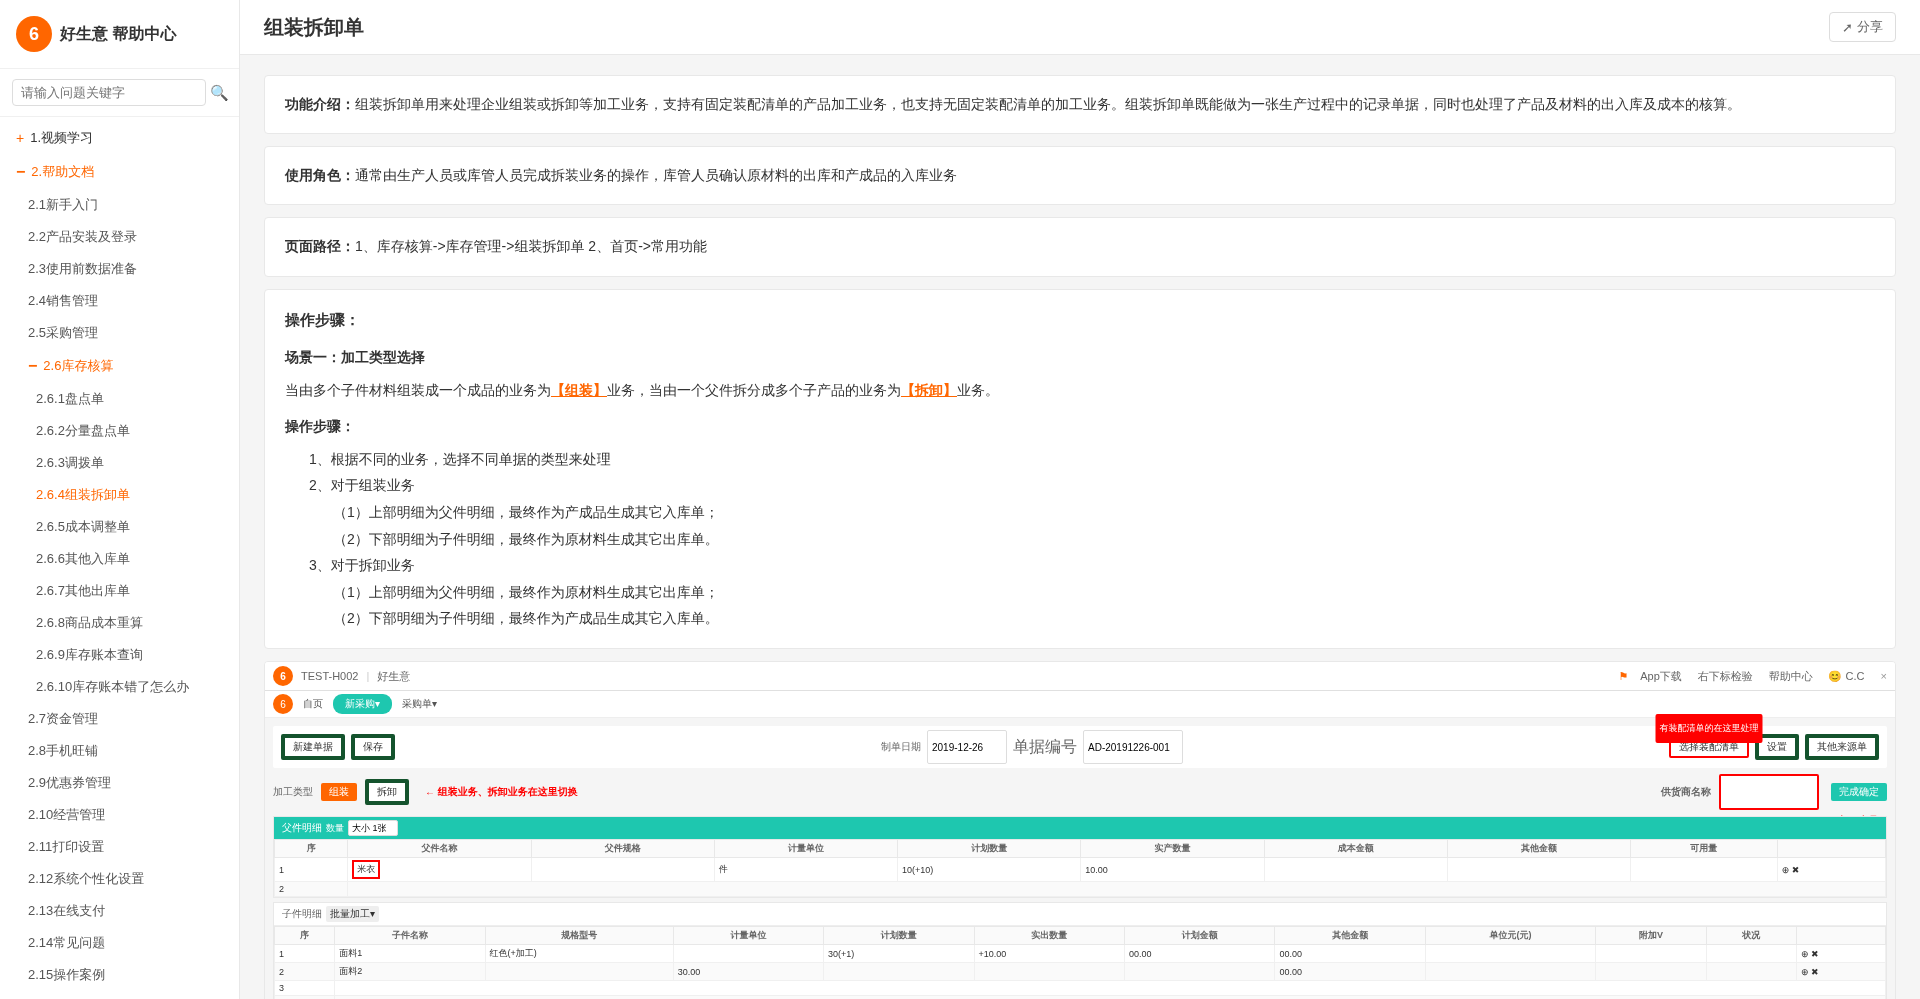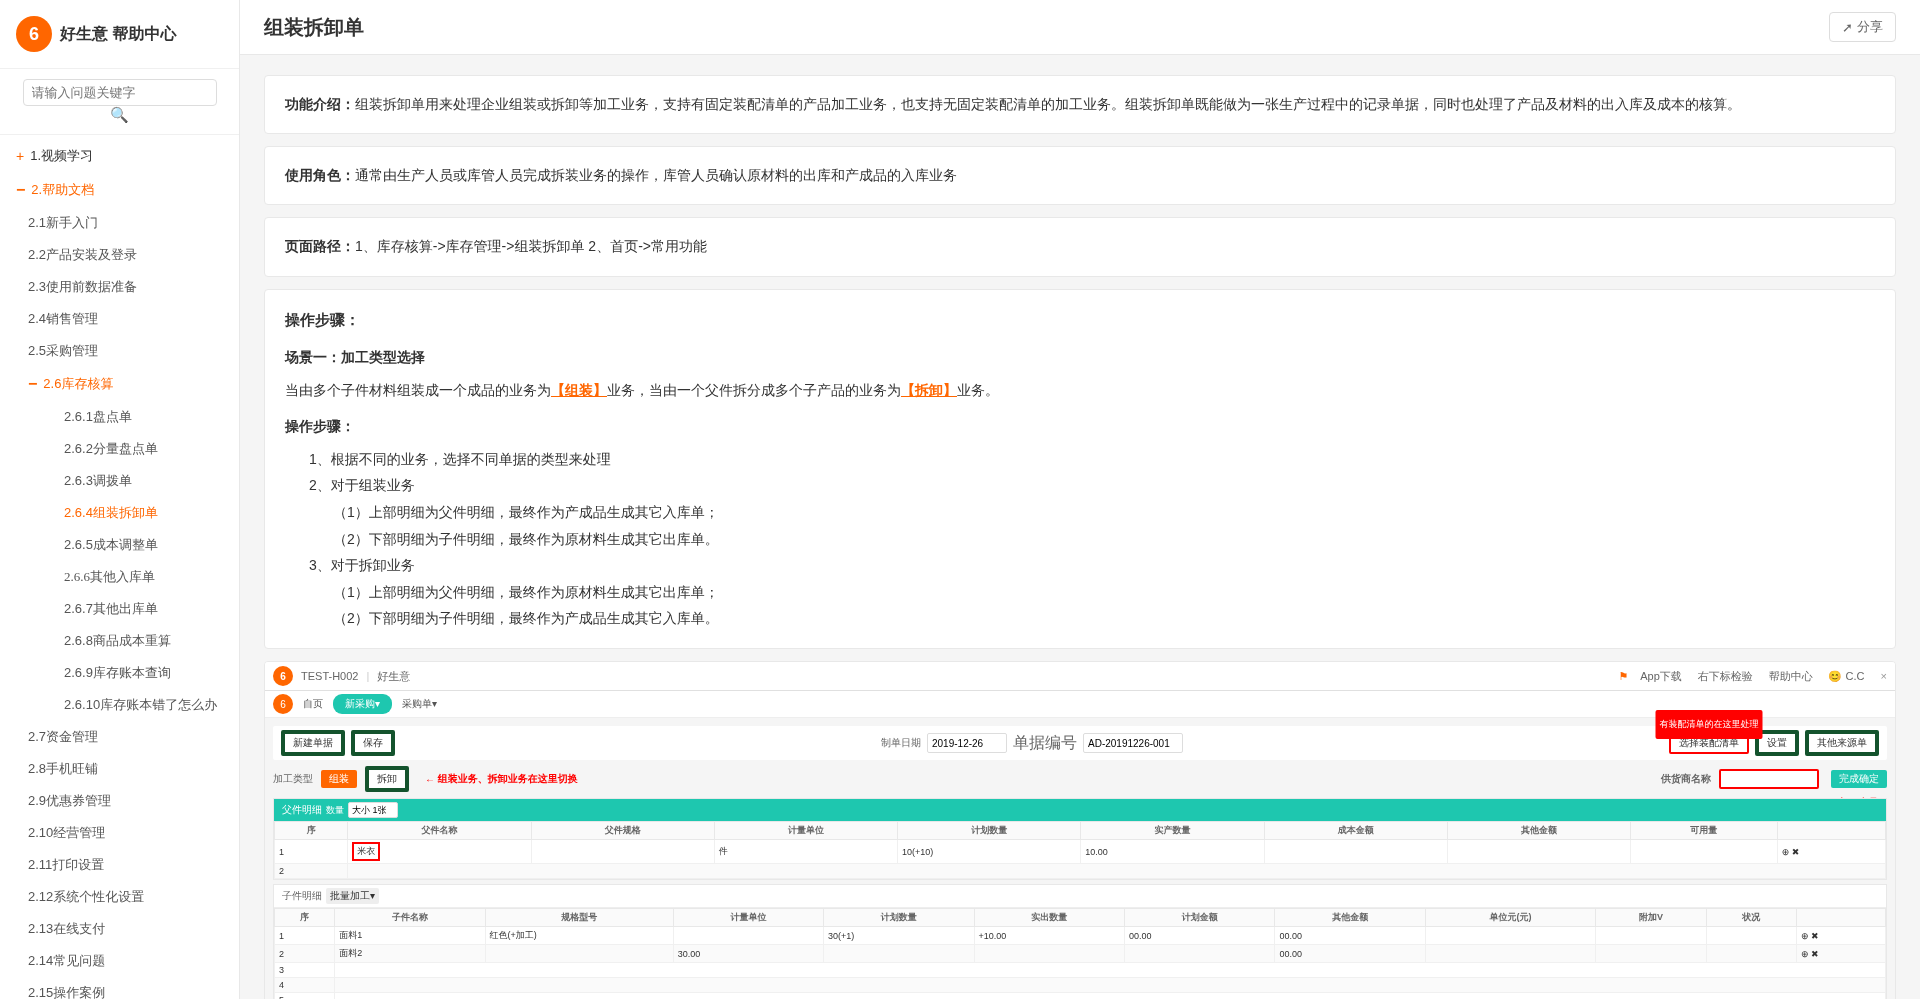--- a/index.html
+++ b/index.html
@@ -42,21 +42,20 @@
       font-size: 16px;
       font-weight: bold;
       color: #333;
     }
 
     #search-box {
       padding: 10px 12px;
       border-bottom: 1px solid #f0f0f0;
       display: flex;
       align-items: center;
-      flex-direction: column;
     }
 
     #search-input {
       flex: 1;
       border: 1px solid #ddd;
       border-radius: 4px;
       padding: 5px 8px;
       font-size: 13px;
       outline: none;
       color: #999;
@@ -264,21 +263,21 @@
     }
 
     .mock-btn-primary { background: #1EC7AF; color: #fff; border: none; }
     .mock-btn-orange { background: #f60; color: #fff; border: none; }
     .mock-btn-default { background: #fff; color: #333; border: 4px solid #14532d; }
 
     .mock-input {
       height: 20px;
       border: 1px solid #ddd;
       border-radius: 2px;
-      padding: 2px 4px;
+      padding: 16px 4px;
       font-size: 10px;
       background: #fff;
     }
 
     .mock-input.highlight-red { border: 2px solid red; }
 
     .mock-table {
       width: 100%;
       border-collapse: collapse;
       font-size: 9px;
@@ -350,37 +349,37 @@
       </div>
       <div class="nav-sub-item">
         <span>2.5采购管理</span>
       </div>
 
       <div class="nav-item-top active-section" style="padding-left:28px; font-size:13px; color:#f60;">
         <span class="minus-icon" style="color:#f60; margin-right:6px;">−</span>
         <span>2.6库存核算</span>
       </div>
 
-      <div class="nav-sub-items" style="padding-left:28px;">
+      <div class="nav-sub-items" style="padding-left:0;">
         <div class="nav-sub-item" style="padding-left:36px;">
           <span>2.6.1盘点单</span>
         </div>
         <div class="nav-sub-item" style="padding-left:36px;">
           <span>2.6.2分量盘点单</span>
         </div>
         <div class="nav-sub-item" style="padding-left:36px;">
           <span>2.6.3调拨单</span>
         </div>
         <div class="nav-sub-item active" style="padding-left:36px; color:#f60;align-items:center;">
           <span>2.6.4组装拆卸单</span>
         </div>
         <div class="nav-sub-item" style="padding-left:36px;">
           <span>2.6.5成本调整单</span>
         </div>
-        <div class="nav-sub-item" style="padding-left:36px;font-family:Liberation Serif, serif;">
+        <div class="nav-sub-item" style="padding-left:36px;">
           <span>2.6.6其他入库单</span>
         </div>
         <div class="nav-sub-item" style="padding-left:36px;">
           <span>2.6.7其他出库单</span>
         </div>
         <div class="nav-sub-item" style="padding-left:36px;">
           <span>2.6.8商品成本重算</span>
         </div>
         <div class="nav-sub-item" style="padding-left:36px;">
           <span>2.6.9库存账本查询</span>

